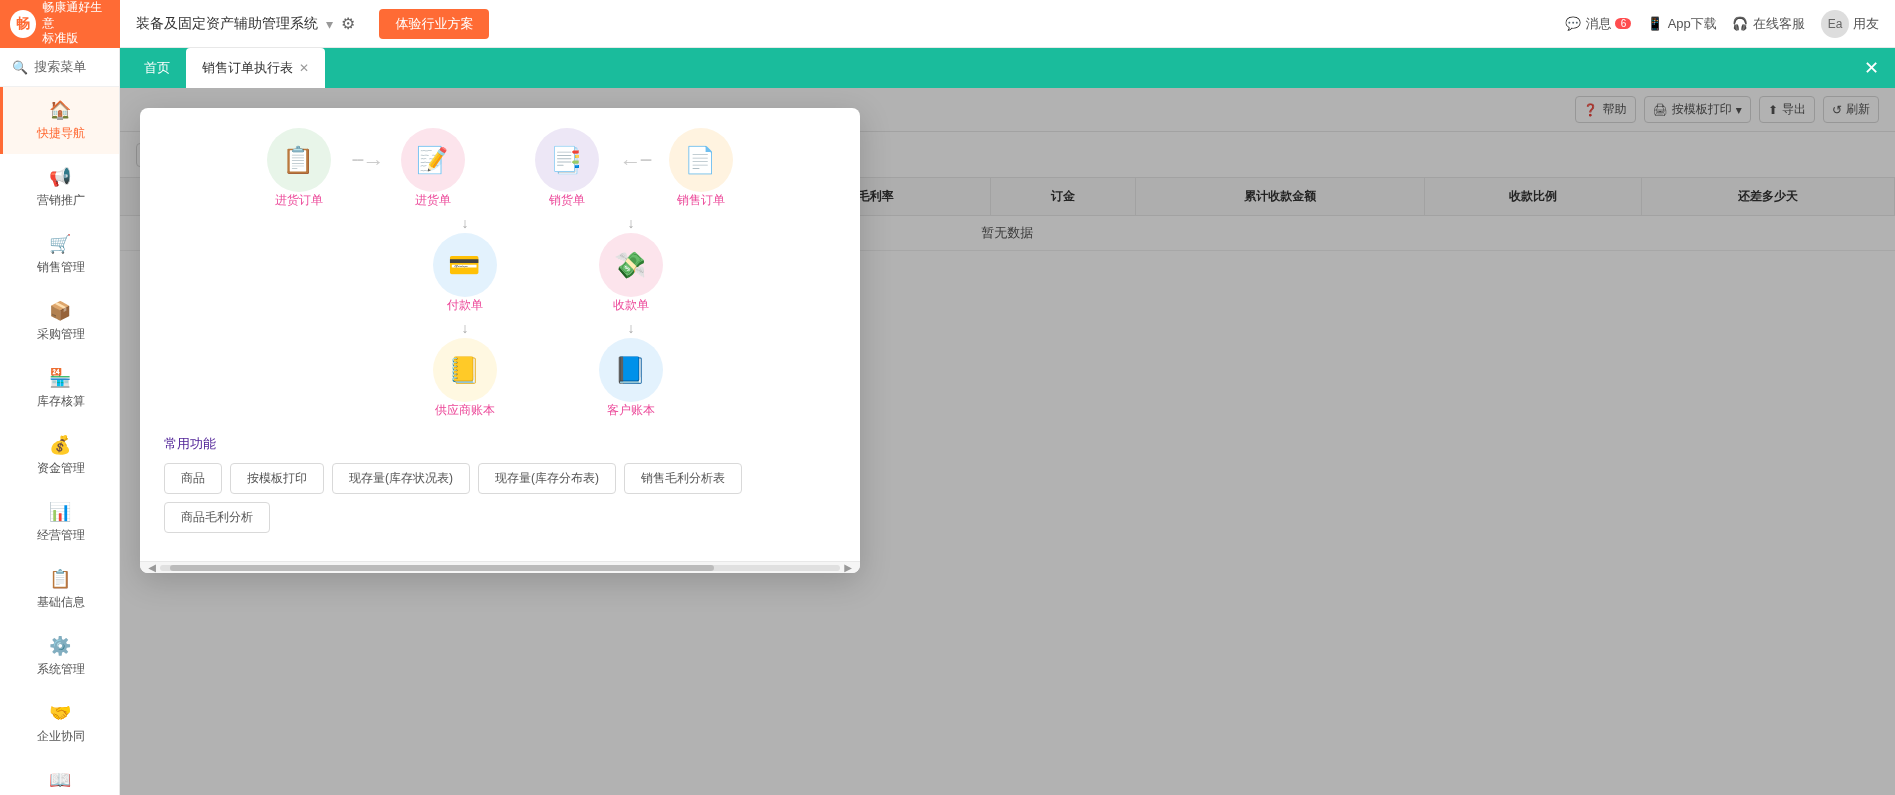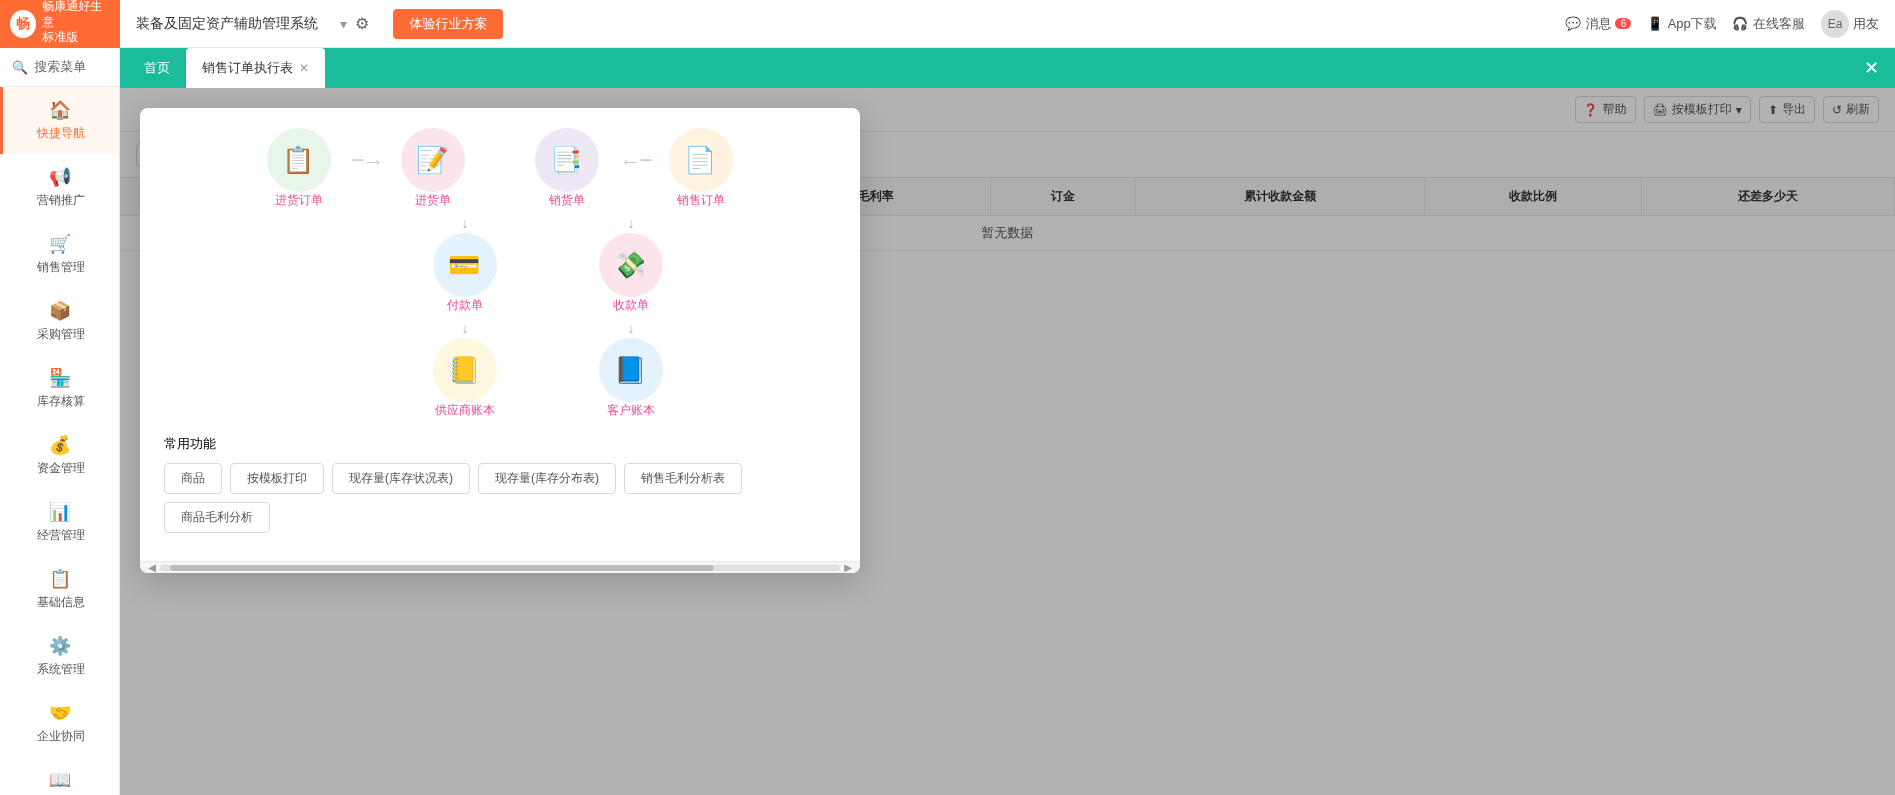--- a/index.html
+++ b/index.html
@@ -29,28 +29,28 @@
     }
     .logo-icon {
       width: 28px; height: 28px;
       background: #fff;
       border-radius: 50%;
       display: flex; align-items: center; justify-content: center;
       color: #ff6b35;
       font-weight: bold;
       font-size: 14px;
     }
-    .logo-text { color: #fff; font-size: 12px; line-height: 1.3; font-family: Liberation Mono, monospace; }
+    .logo-text { color: #fff; font-size: 12px; line-height: 1.3; }
     .system-title {
       margin-left: 16px;
       font-size: 14px;
       color: #333;
       display: flex;
       align-items: center;
-      gap: 22px;
+      gap: 8px;
     }
     .system-title .dropdown-icon { color: #999; cursor: pointer; }
     .settings-icon { margin-left: 8px; color: #666; cursor: pointer; font-size: 16px; }
     .trial-btn {
       margin-left: 24px;
       background: #ff6b35;
       color: #fff;
       border: none;
       padding: 6px 16px;
       border-radius: 4px;
@@ -323,21 +323,21 @@
       color: #ec4899;
       text-align: center;
     }
 
     
     .common-functions {
       margin-top: 8px;
     }
     .common-functions-title {
       font-size: 13px;
-      color: #000000;
+      color: #4c1d95;
       font-weight: 500;
       margin-bottom: 10px;
     }
     .func-btns {
       display: flex;
       flex-wrap: wrap;
       gap: 8px;
       margin-bottom: 8px;
     }
     .func-btn {

